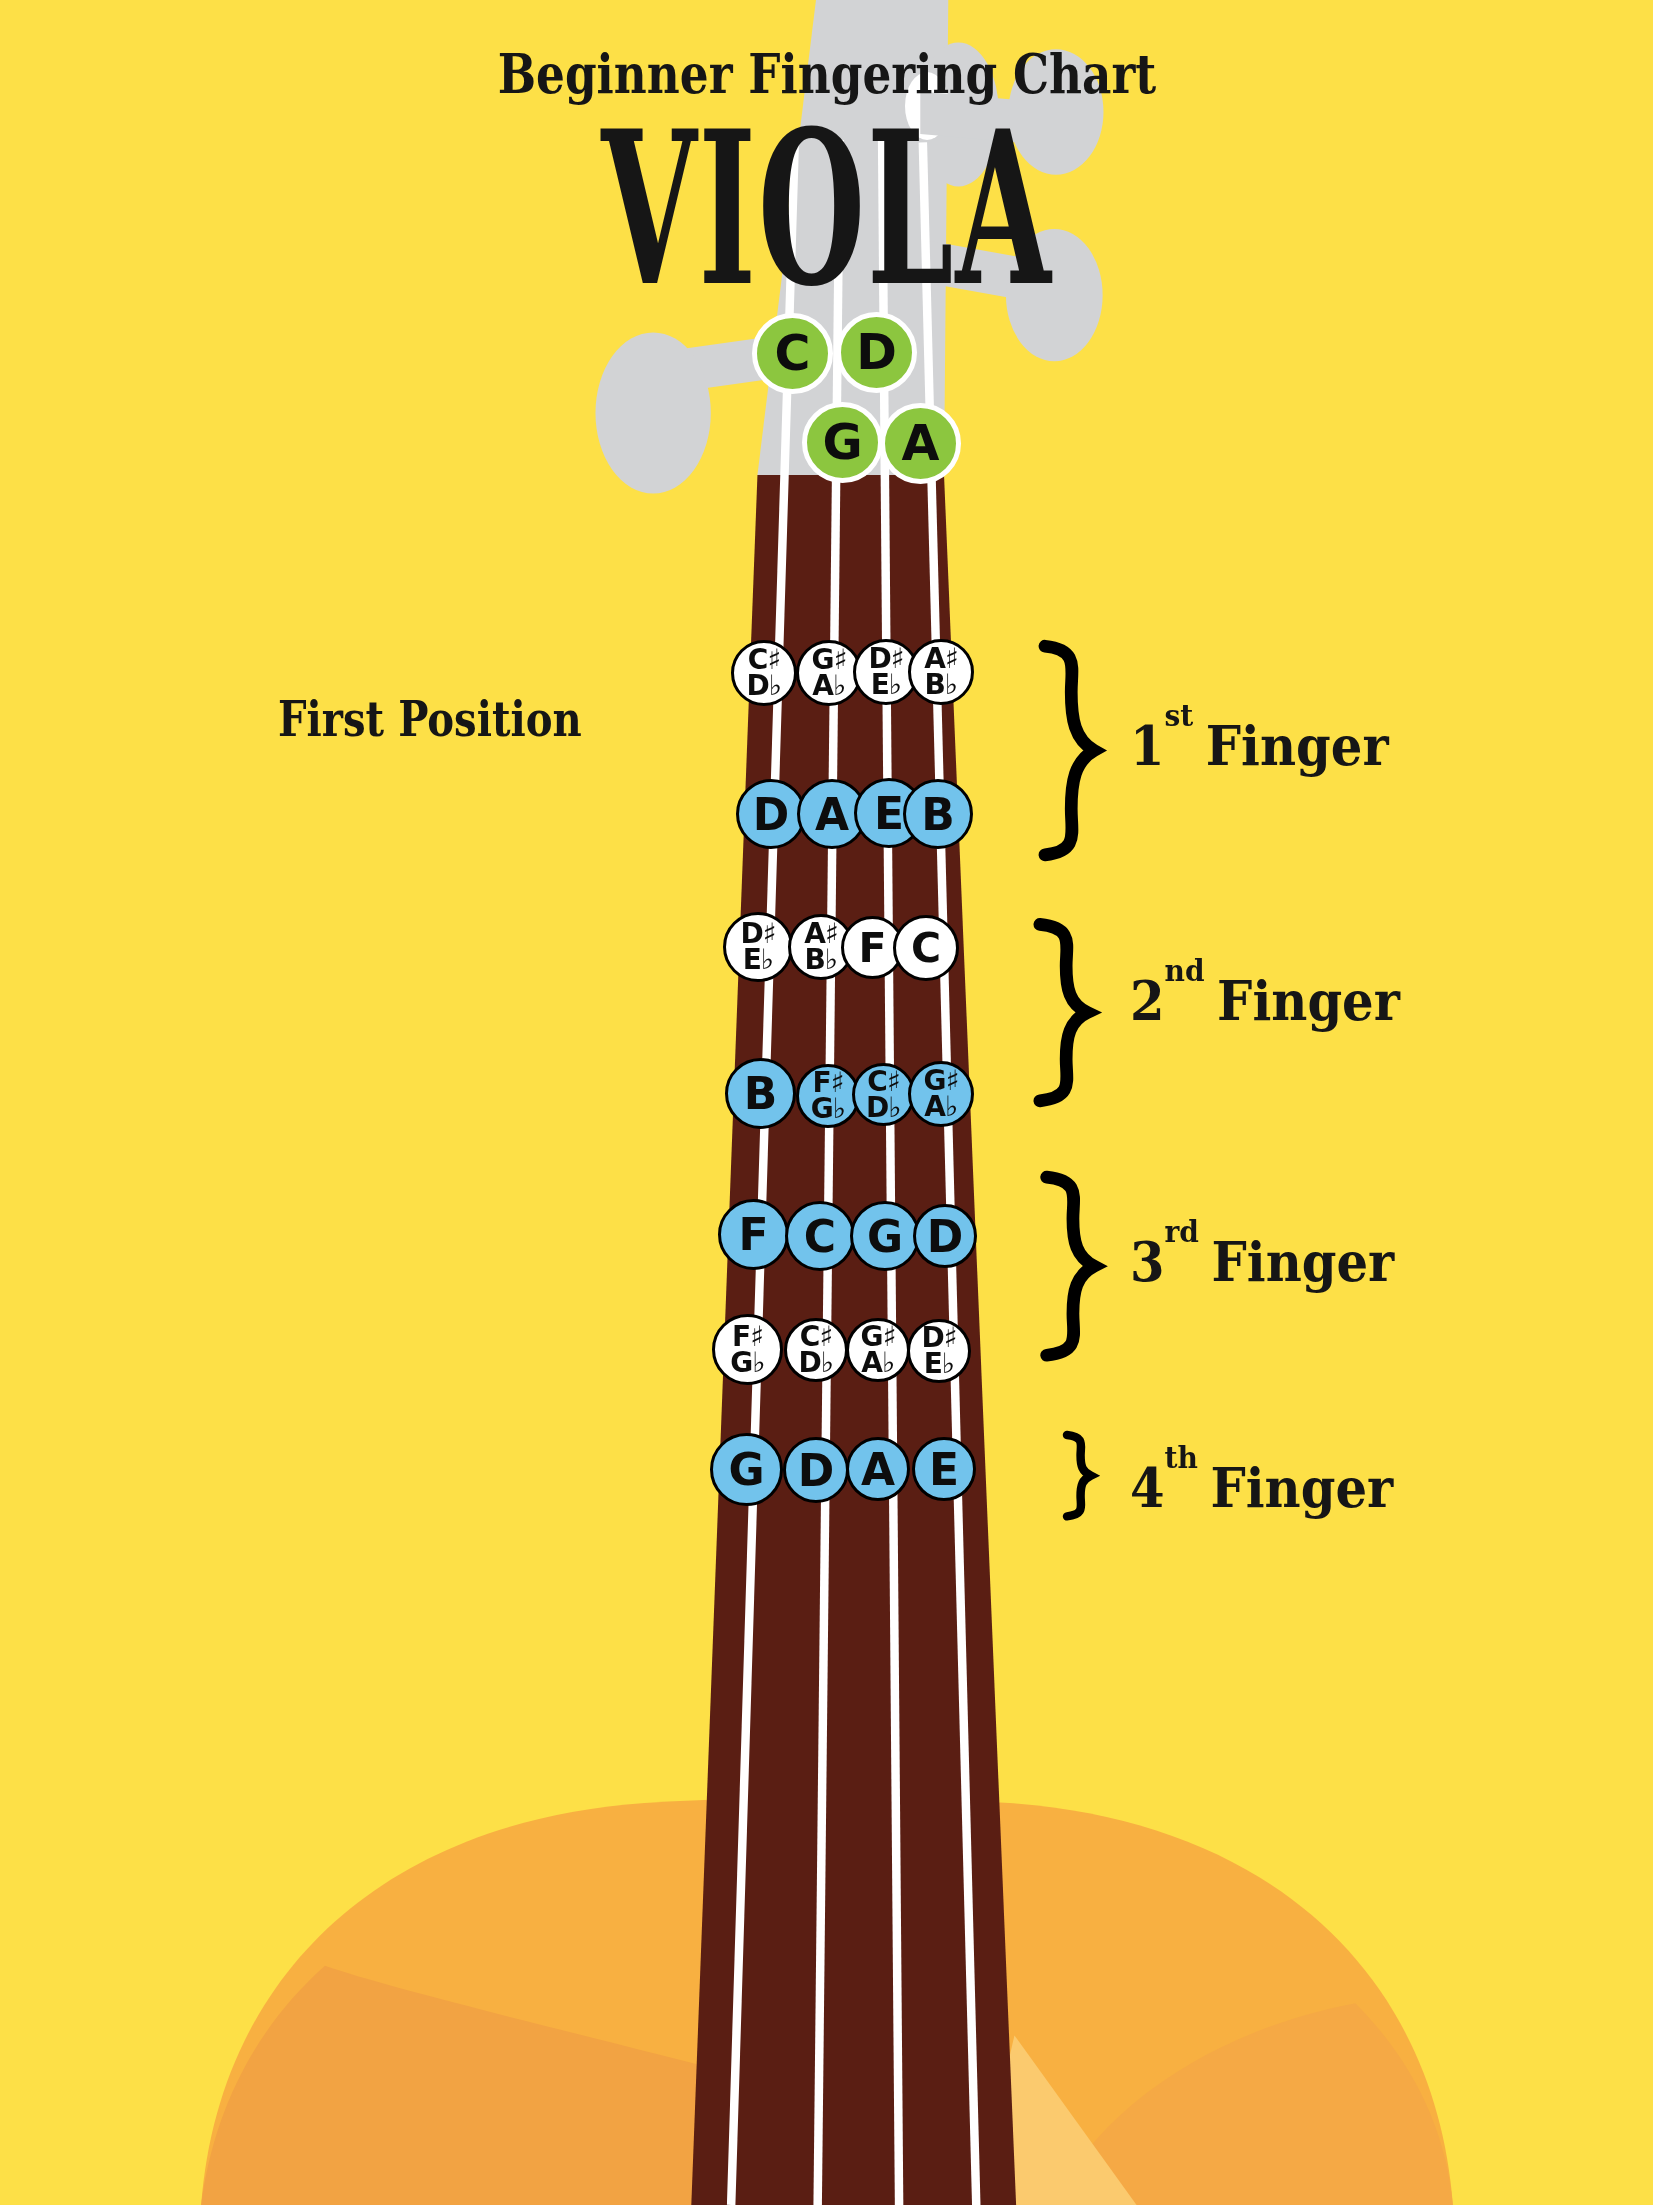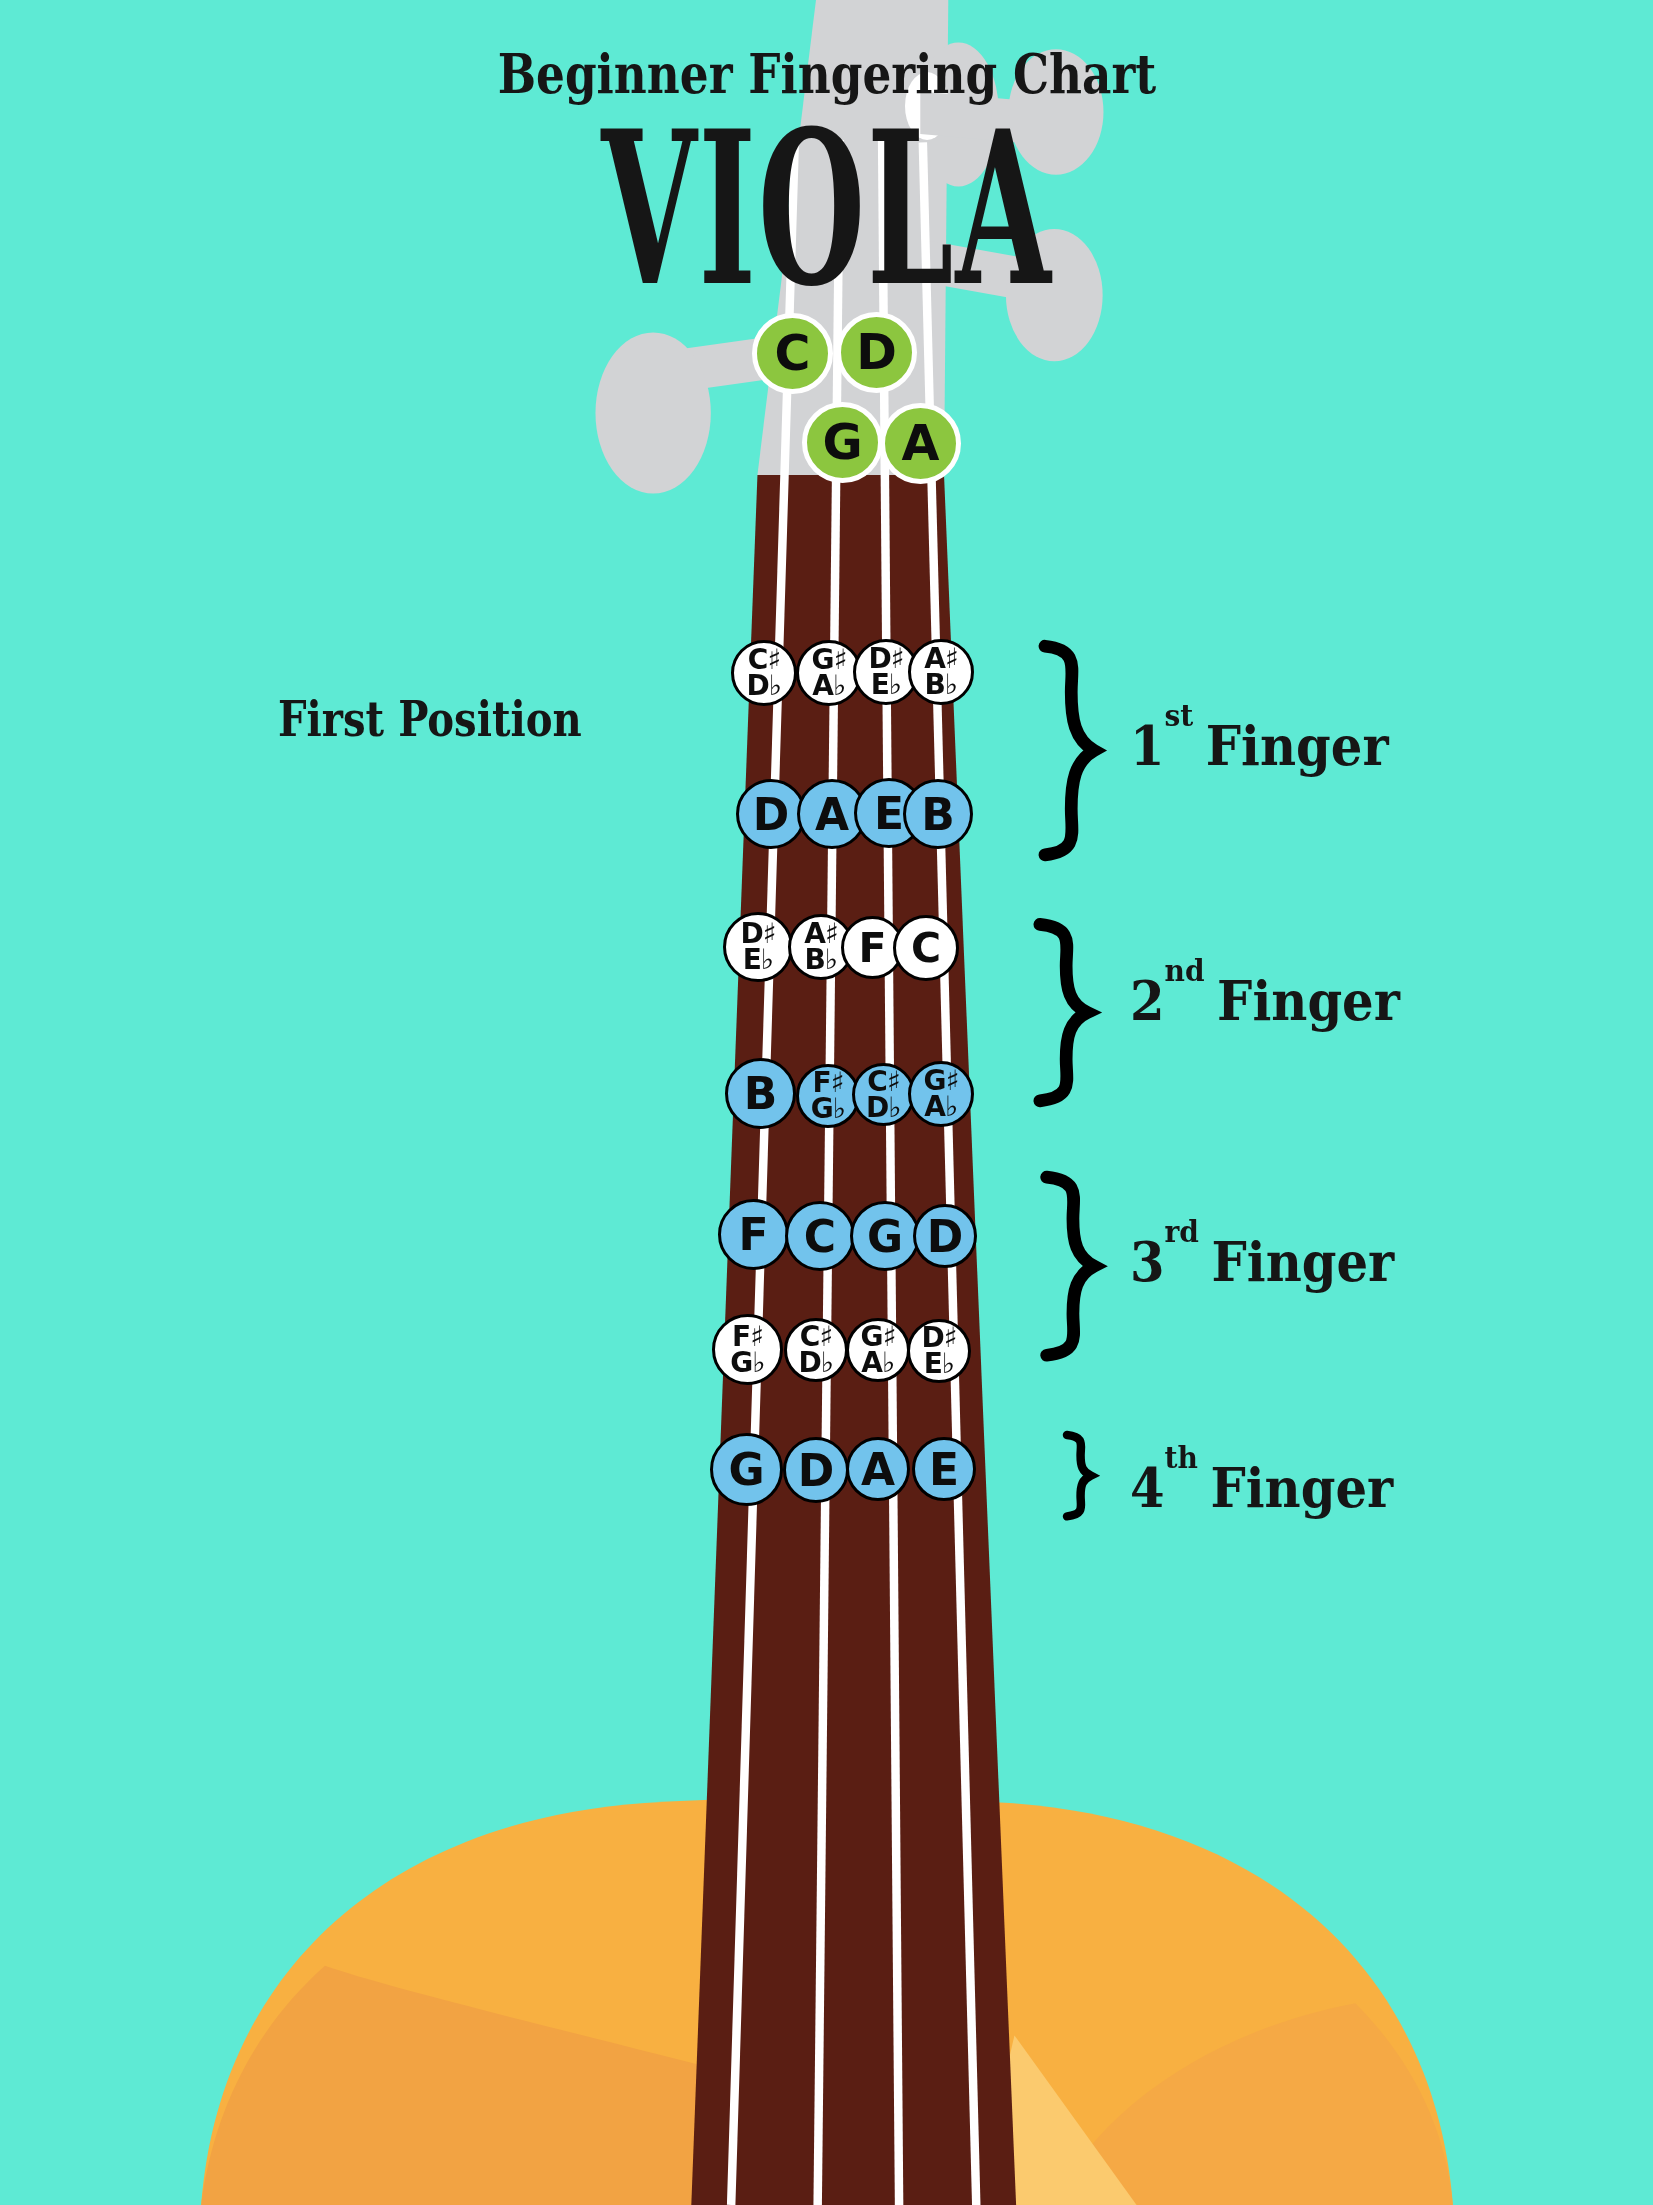--- a/index.html
+++ b/index.html
@@ -1,17 +1,17 @@
 <!DOCTYPE html>
 <html style="--open_circle: #8CC63F; --finger_circle: #72C3EC; --accidental_circle: #FFFFFF; --fingerboard: #5A1E13; --silhouette: #D2D3D5; --body: #F8B041; --body_shade: #F2A343; --body_shade2: #F5A945; --body_light: #FBCA6E; --string: #FFFFFF; --text: #161616;font-size:13.6px"><head>
 <meta charset="utf-8">
 <style>
   html,body{margin:0;padding:0;background:#ffffff;}
   .stage{
-    position:relative;width:1654px;height:2205px;background:#5eead4;overflow:hidden;
+    position:relative;width:1654px;height:2205px;background:#fde047;overflow:hidden;
     font-family:"DejaVu Sans",sans-serif;color:#111;
   }
   .stage svg{position:absolute;left:0;top:0;width:1654px;height:2205px;}
 
   
   .subtitle{
     position:absolute;left:0;right:0;top:47px;text-align:center;
     font-family:"DejaVu Serif",serif;font-weight:bold;font-size:54px;line-height:1;
     transform:scaleX(.84);color:#161616;
   }

